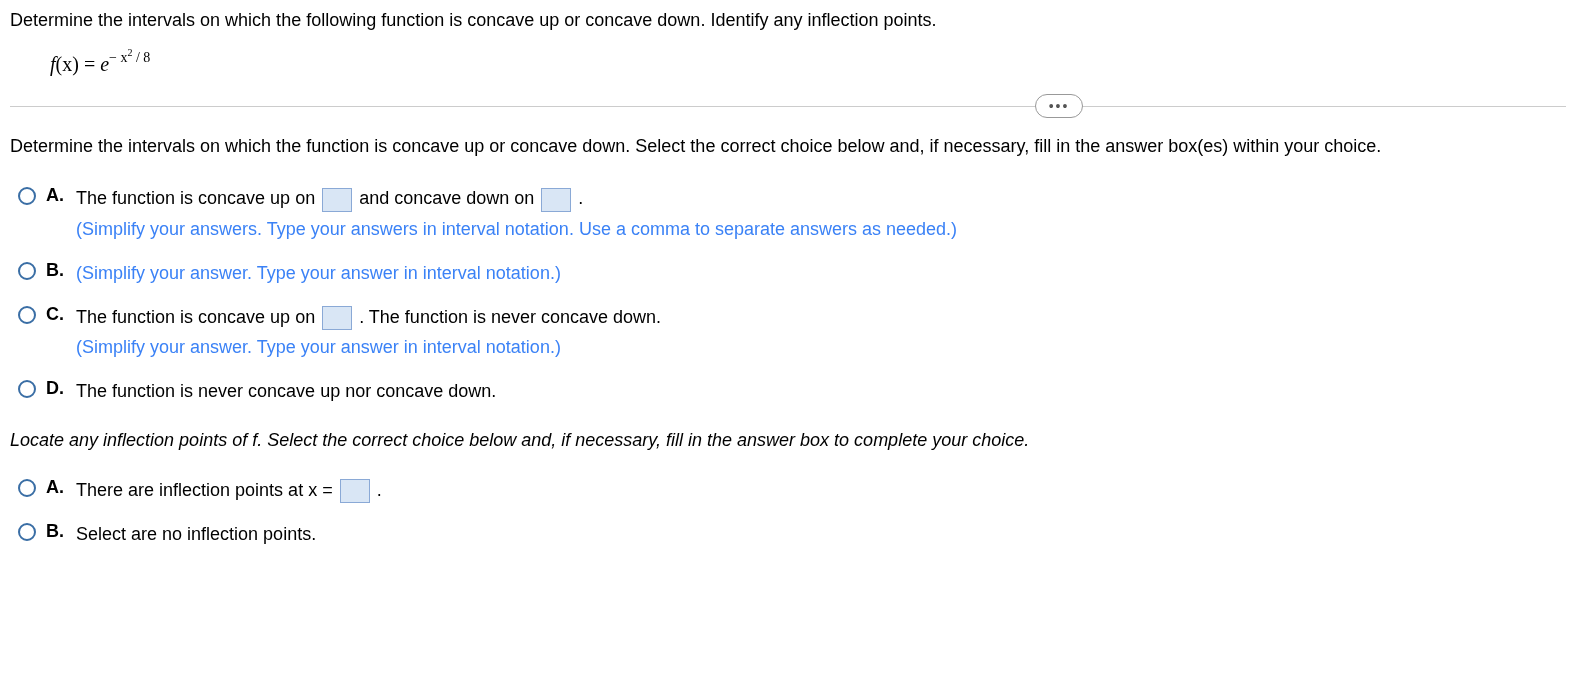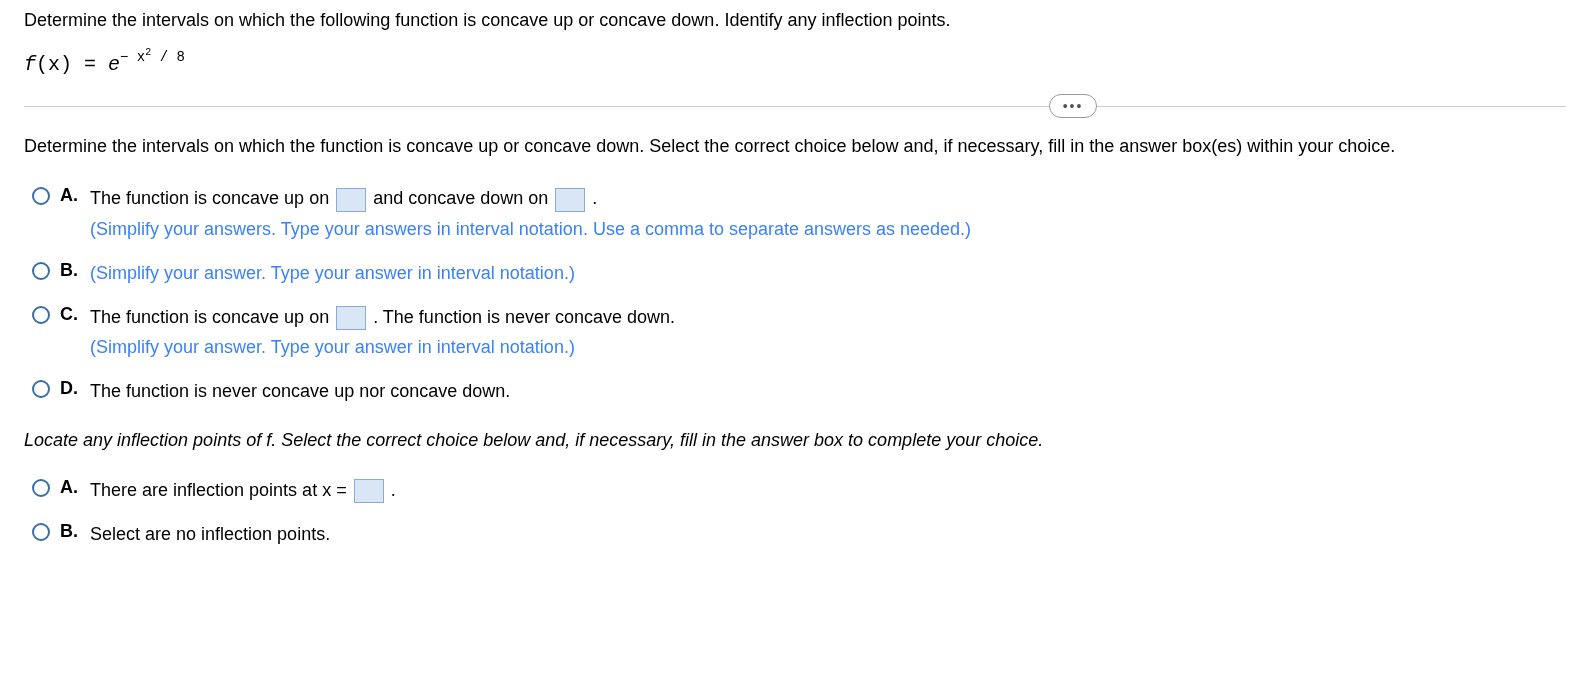--- a/index.html
+++ b/index.html
@@ -5,28 +5,29 @@
   html, body {
     margin: 0;
     padding: 0;
     width: 1576px;
     font-family: Arial, Helvetica, sans-serif;
     font-size: 18px;
     color: #000;
     background: #fff;
   }
   .container {
-    padding: 10px 10px 20px 24px;
+    padding: 10px 10px 20px 10px;
   }
   .question-text {
     margin-bottom: 18px;
   }
   .formula {
-    font-family: Liberation Mono, monospace;
+    font-family: Liberation Serif, serif;
     font-size: 20px;
+    margin-left: 40px;
     margin-bottom: 30px;
   }
   .formula .ital { font-style: italic; }
   .exp {
     font-size: 14px;
     vertical-align: super;
     position: relative;
     top: -2px;
   }
   .exp sup {

